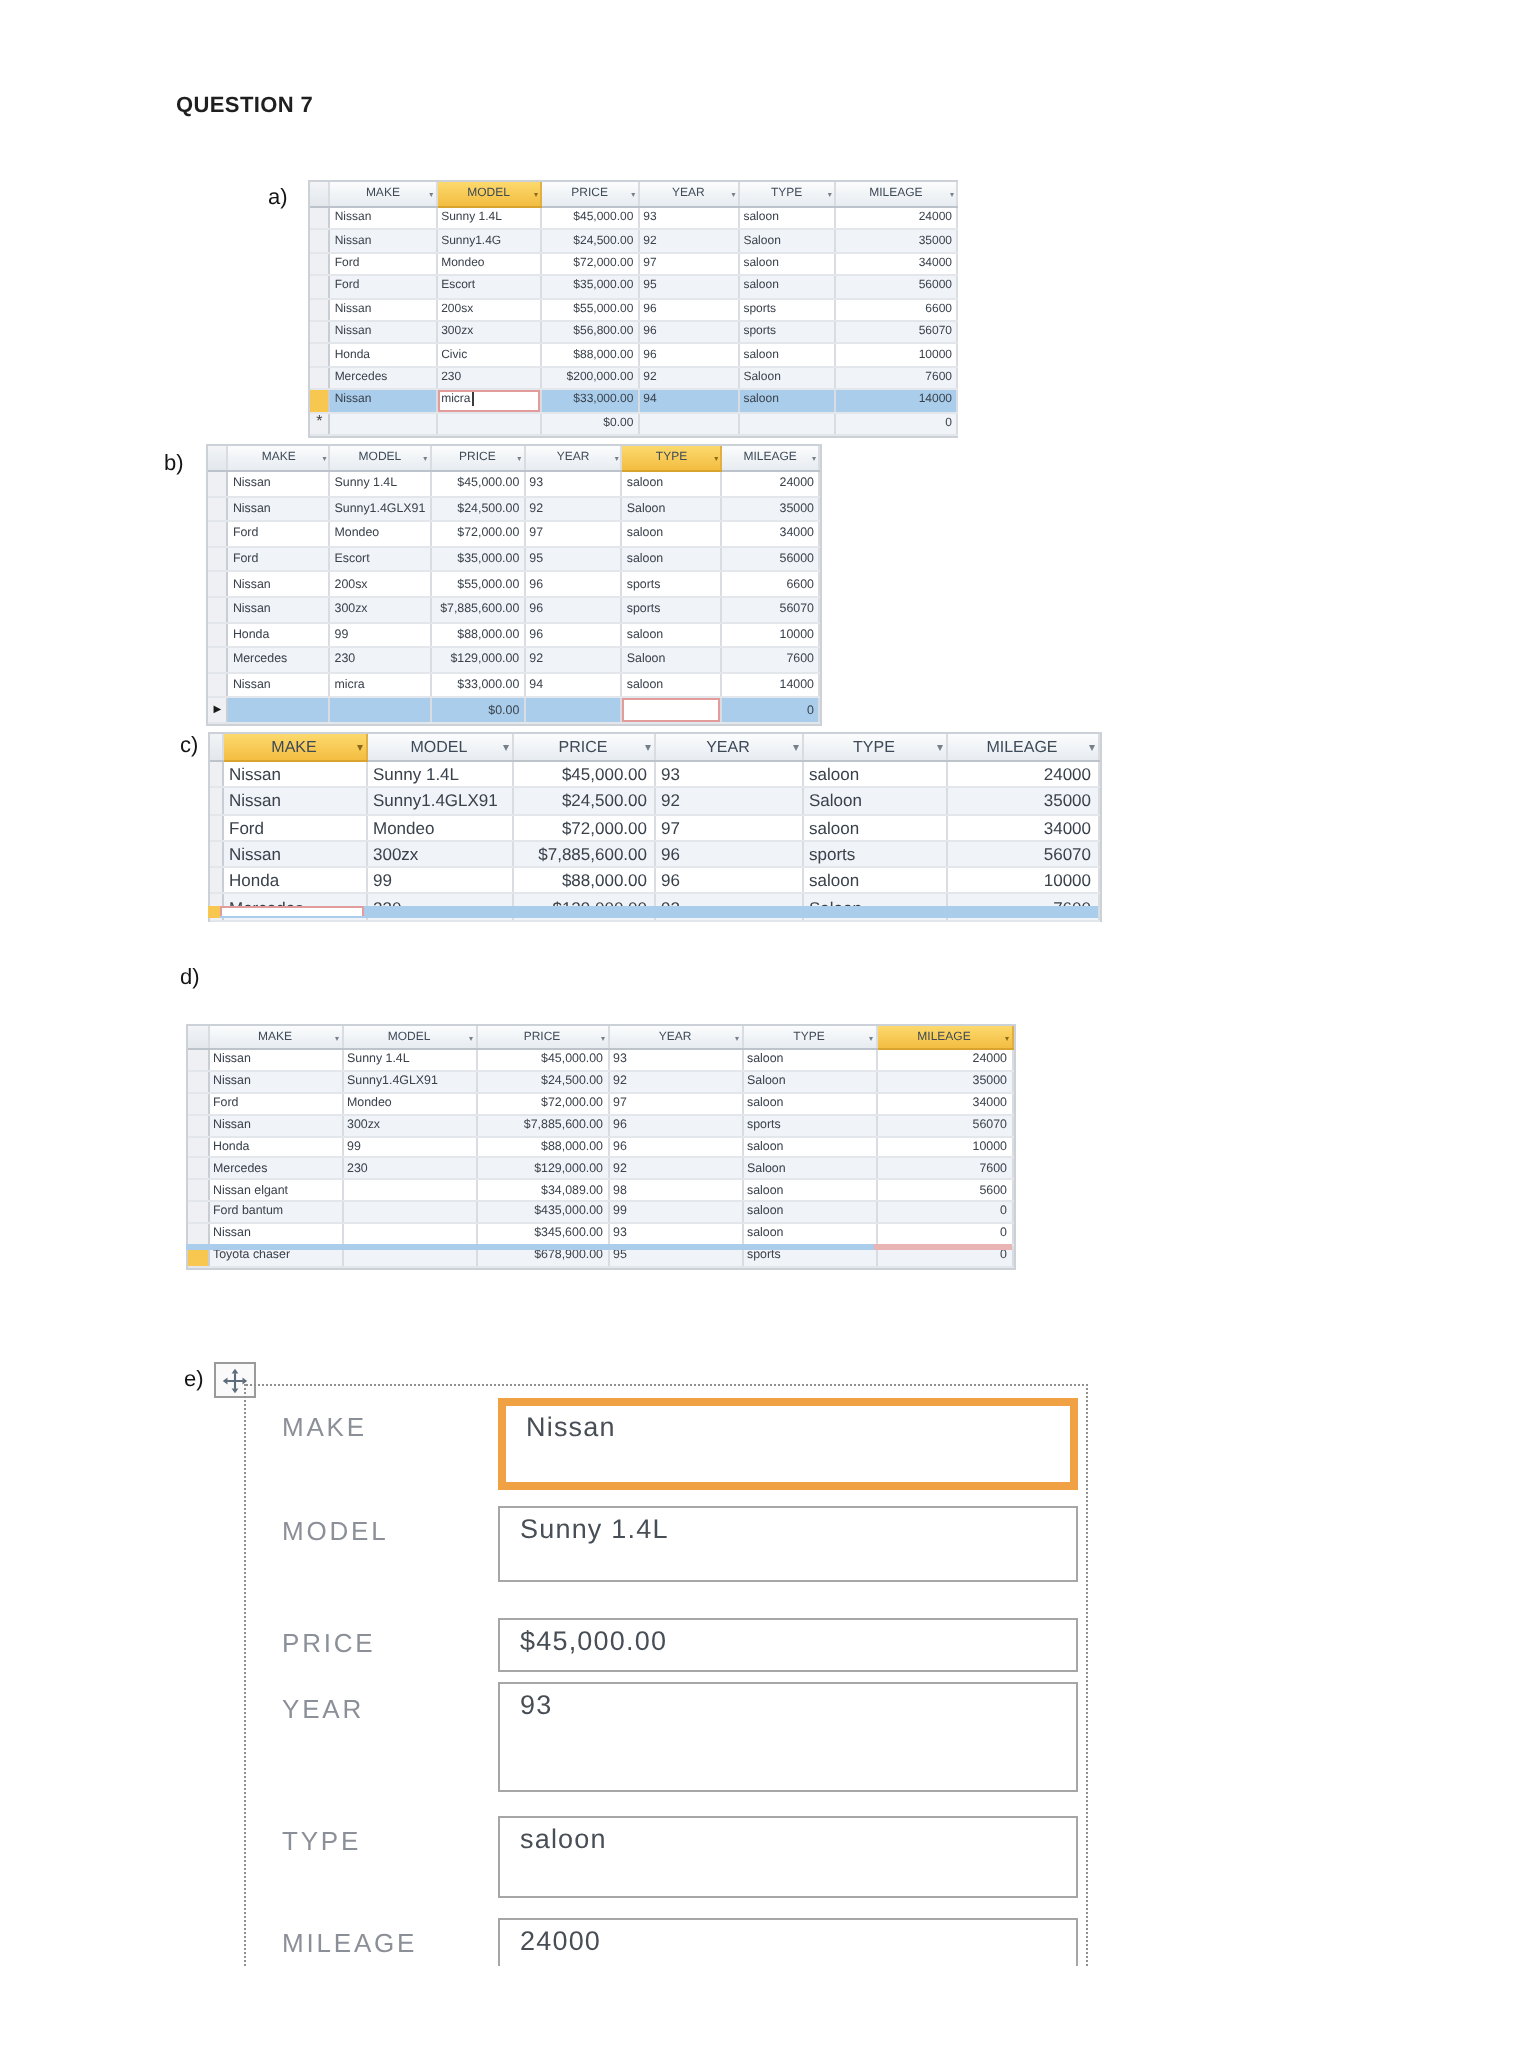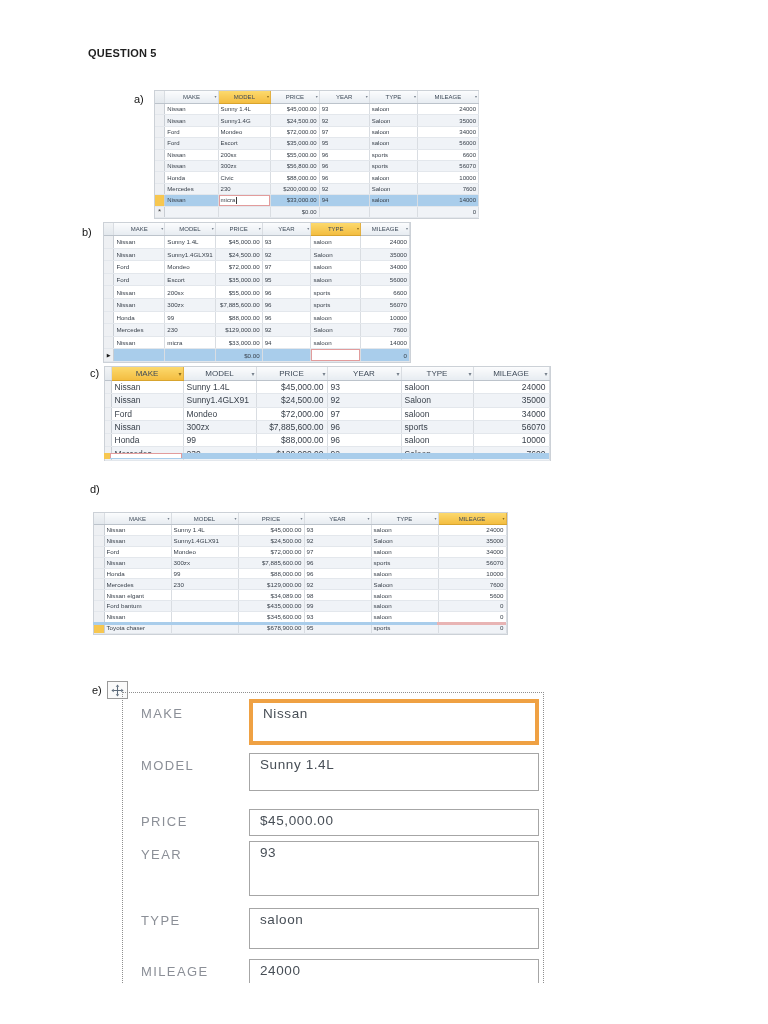--- a/index.html
+++ b/index.html
@@ -65,21 +65,21 @@
   .f0 .flabel{top:13px;}  .f0 .fbox{top:6px;height:46px;}
   .f1 .flabel{top:65px;}  .f1 .fbox{top:60px;height:38px;}
   .f2 .flabel{top:121px;} .f2 .fbox{top:116px;height:27px;}
   .f3 .flabel{top:154px;} .f3 .fbox{top:148px;height:55px;}
   .f4 .flabel{top:220px;} .f4 .fbox{top:215px;height:41px;}
   .f5 .flabel{top:271px;} .f5 .fbox{top:266px;height:24px;border-bottom:none;}
 </style>
 </head>
 <body>
 
-<div id="q-title" class="abs">QUESTION 5</div>
+<div id="q-title" class="abs">QUESTION 7</div>
 
 <div class="abs part-label" style="left:134px;top:93px;">a)</div>
 <div class="abs part-label" style="left:82px;top:226px;">b)</div>
 <div class="abs part-label" style="left:90px;top:367px;">c)</div>
 <div class="abs part-label" style="left:90px;top:483px;">d)</div>
 <div class="abs part-label" style="left:92px;top:684px;">e)</div>
 
 <div id="sheet-a" class="sheet no-right">
     <table class="tbl t-a">
       <colgroup>

